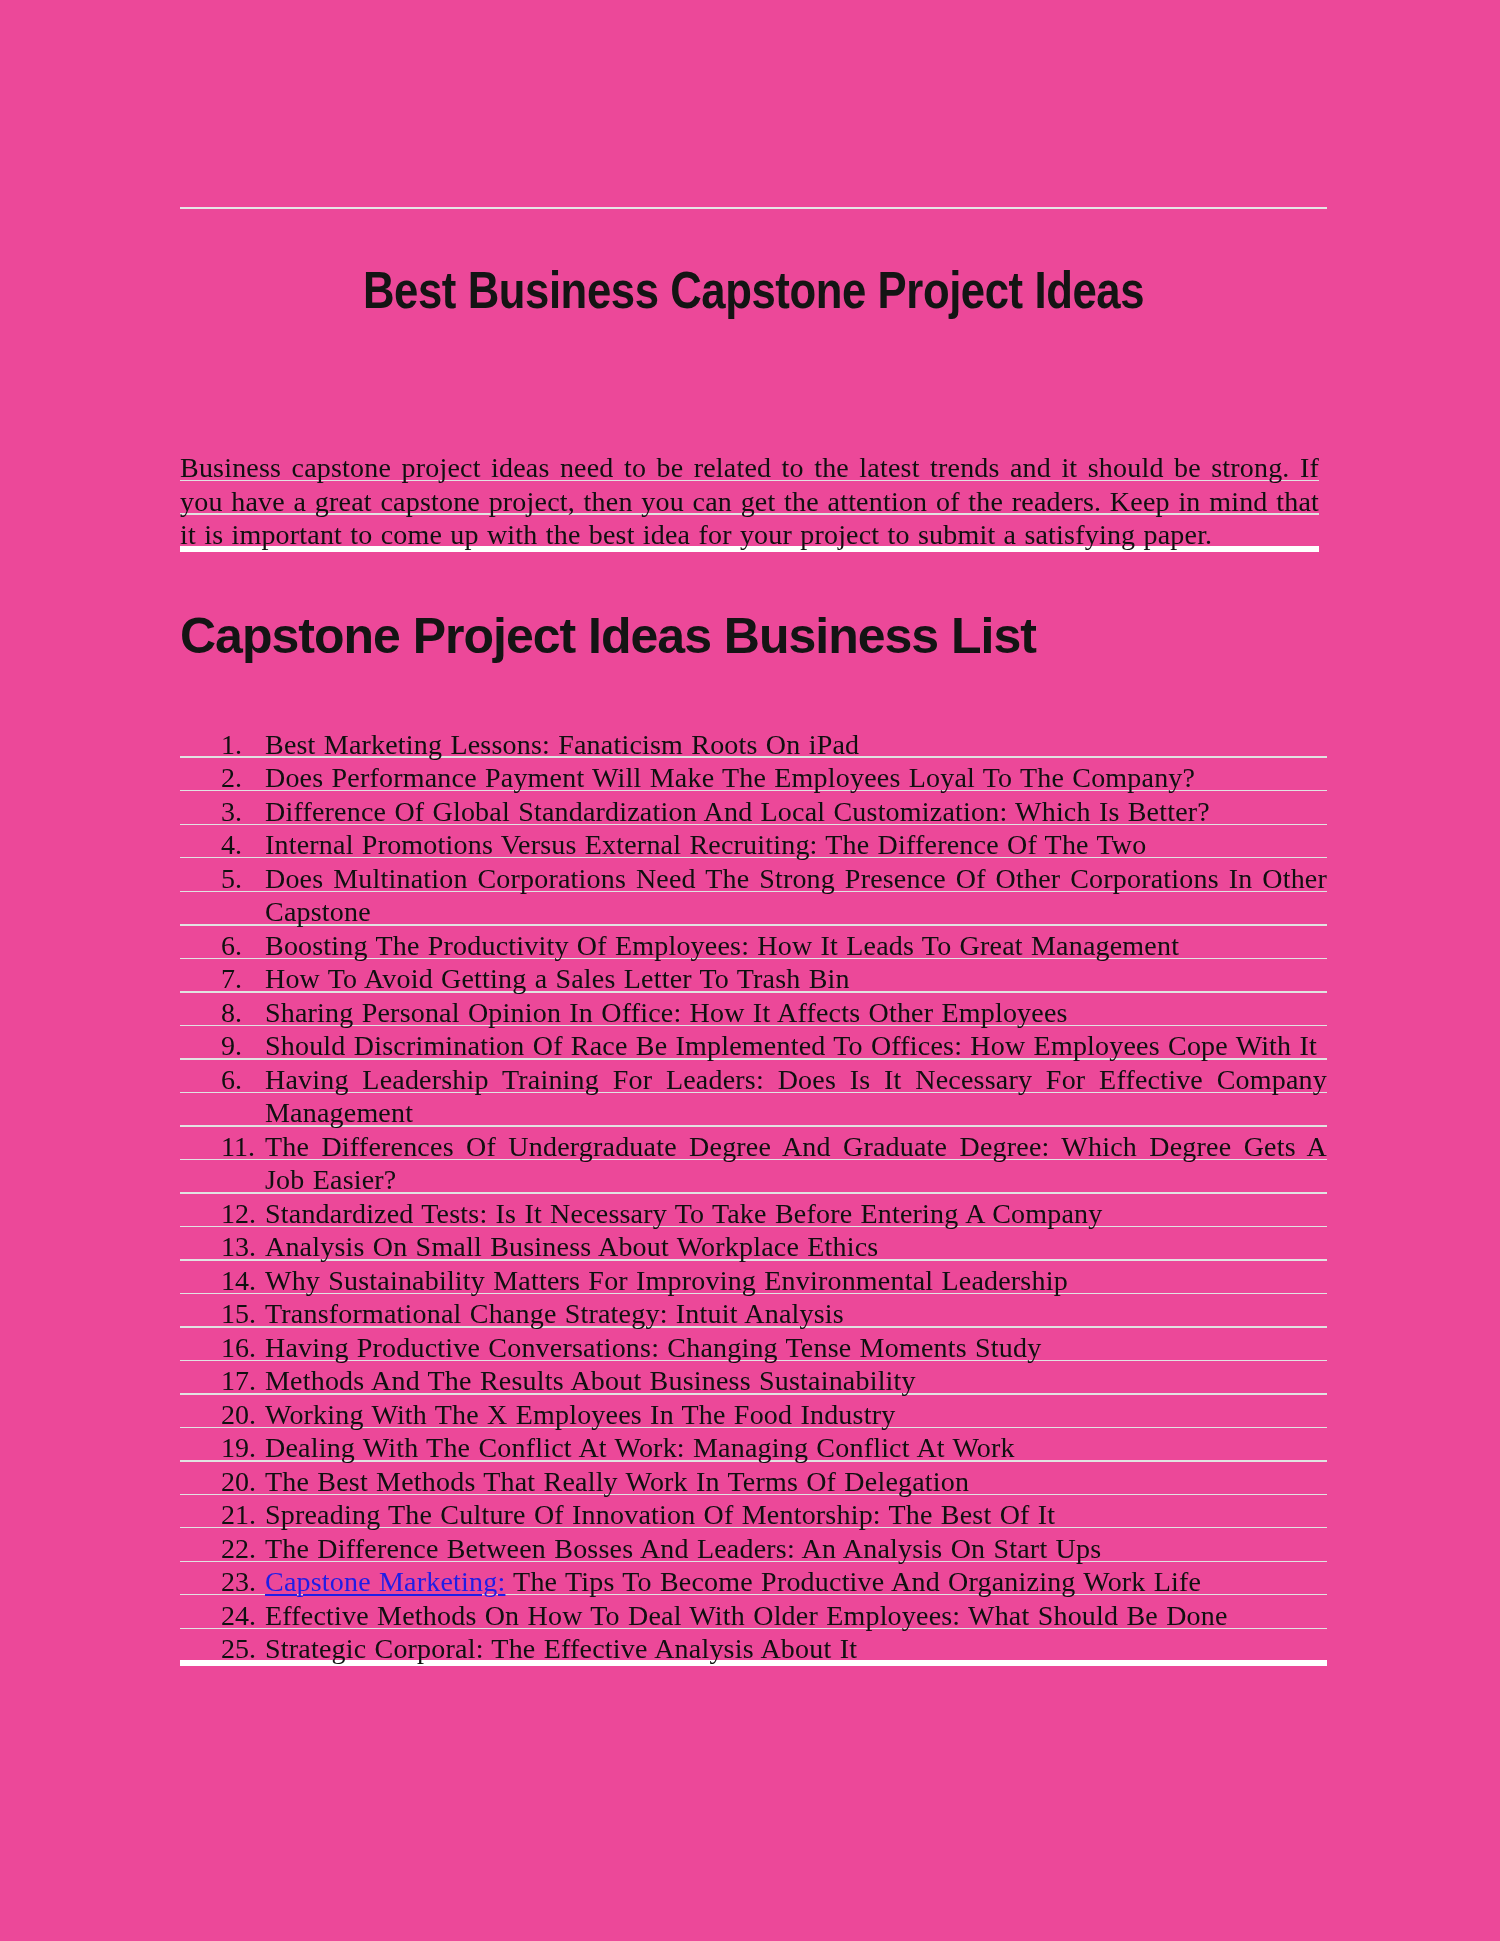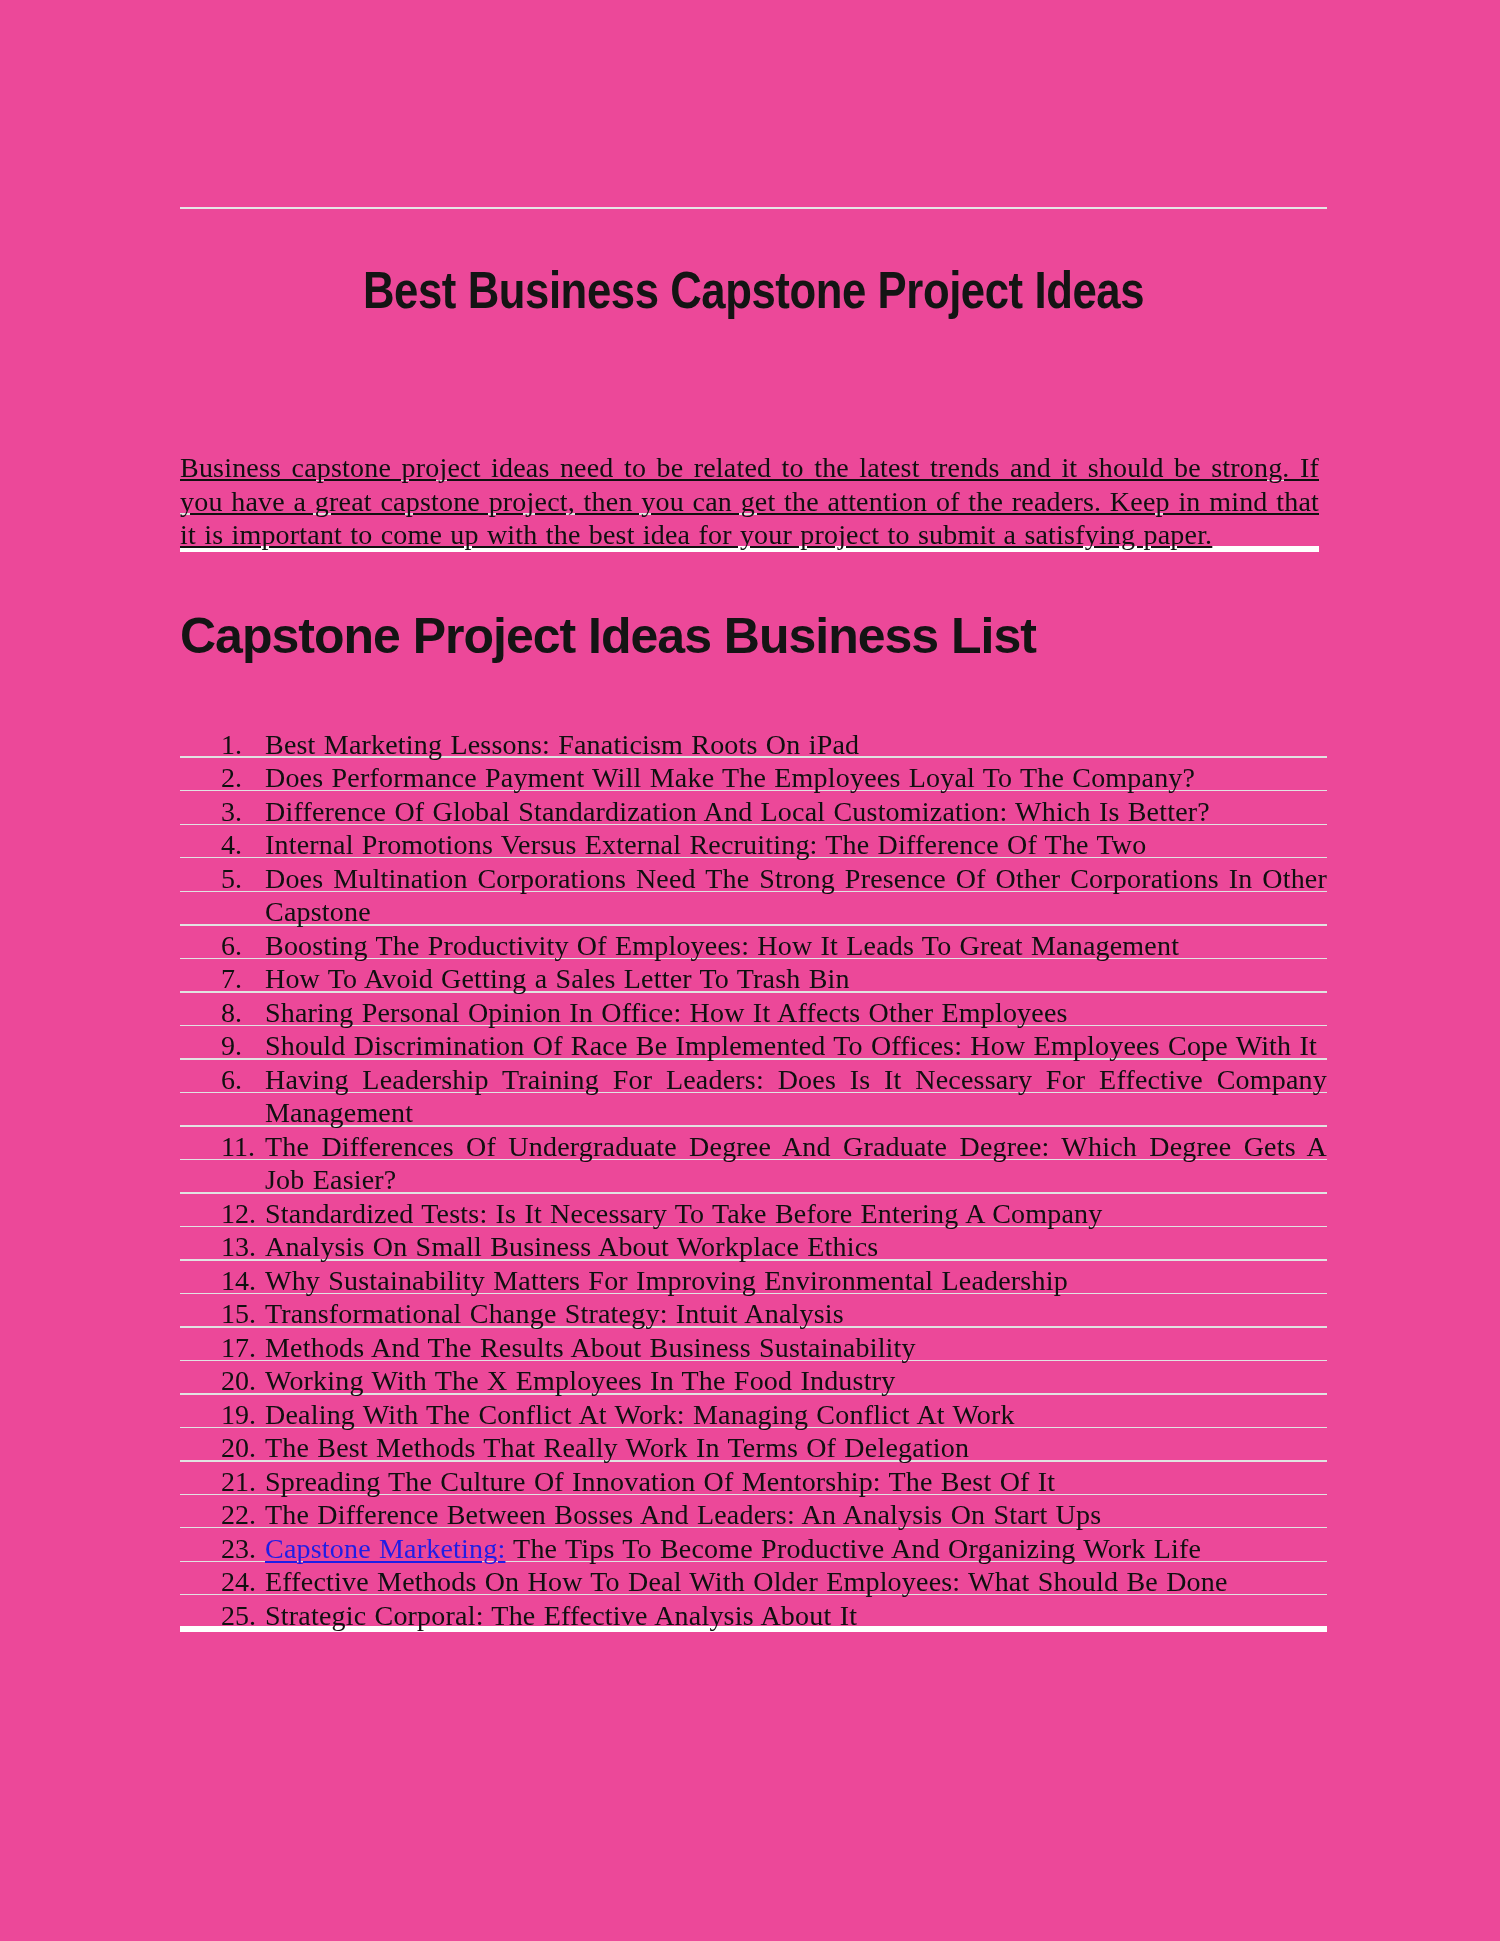--- a/index.html
+++ b/index.html
@@ -40,21 +40,20 @@
     line-height: 33.5px;
     letter-spacing: 0.2px;
     word-spacing: 1px;
     text-align: justify;
     background-image: repeating-linear-gradient(
       to bottom,
       transparent 0px, transparent 28.5px,
       #e2e2e2 28.5px, #e2e2e2 30px,
       transparent 30px, transparent 33.5px);
     box-shadow: inset 0 -6px 0 0 #ffffff;
-    text-decoration: underline;
   }
   h2.section-heading {
     margin: 61px 0 0 0;
     font-family: "Liberation Sans", sans-serif;
     font-weight: bold;
     font-size: 50px;
     line-height: 46px;
     letter-spacing: -1px;
     color: #141414;
     white-space: nowrap;
@@ -156,20 +155,24 @@
         </li>
         <li>
           <span class="num">14.</span>
           <span class="txt">Why Sustainability Matters For Improving Environmental Leadership</span>
         </li>
         <li>
           <span class="num">15.</span>
           <span class="txt">Transformational Change Strategy: Intuit Analysis</span>
         </li>
         <li>
+          <span class="num">16.</span>
+          <span class="txt">Having Productive Conversations: Changing Tense Moments Study</span>
+        </li>
+        <li>
           <span class="num">17.</span>
           <span class="txt">Methods And The Results About Business Sustainability</span>
         </li>
         <li>
           <span class="num">20.</span>
           <span class="txt">Working With The X Employees In The Food Industry</span>
         </li>
         <li>
           <span class="num">19.</span>
           <span class="txt">Dealing With The Conflict At Work: Managing Conflict At Work</span>

